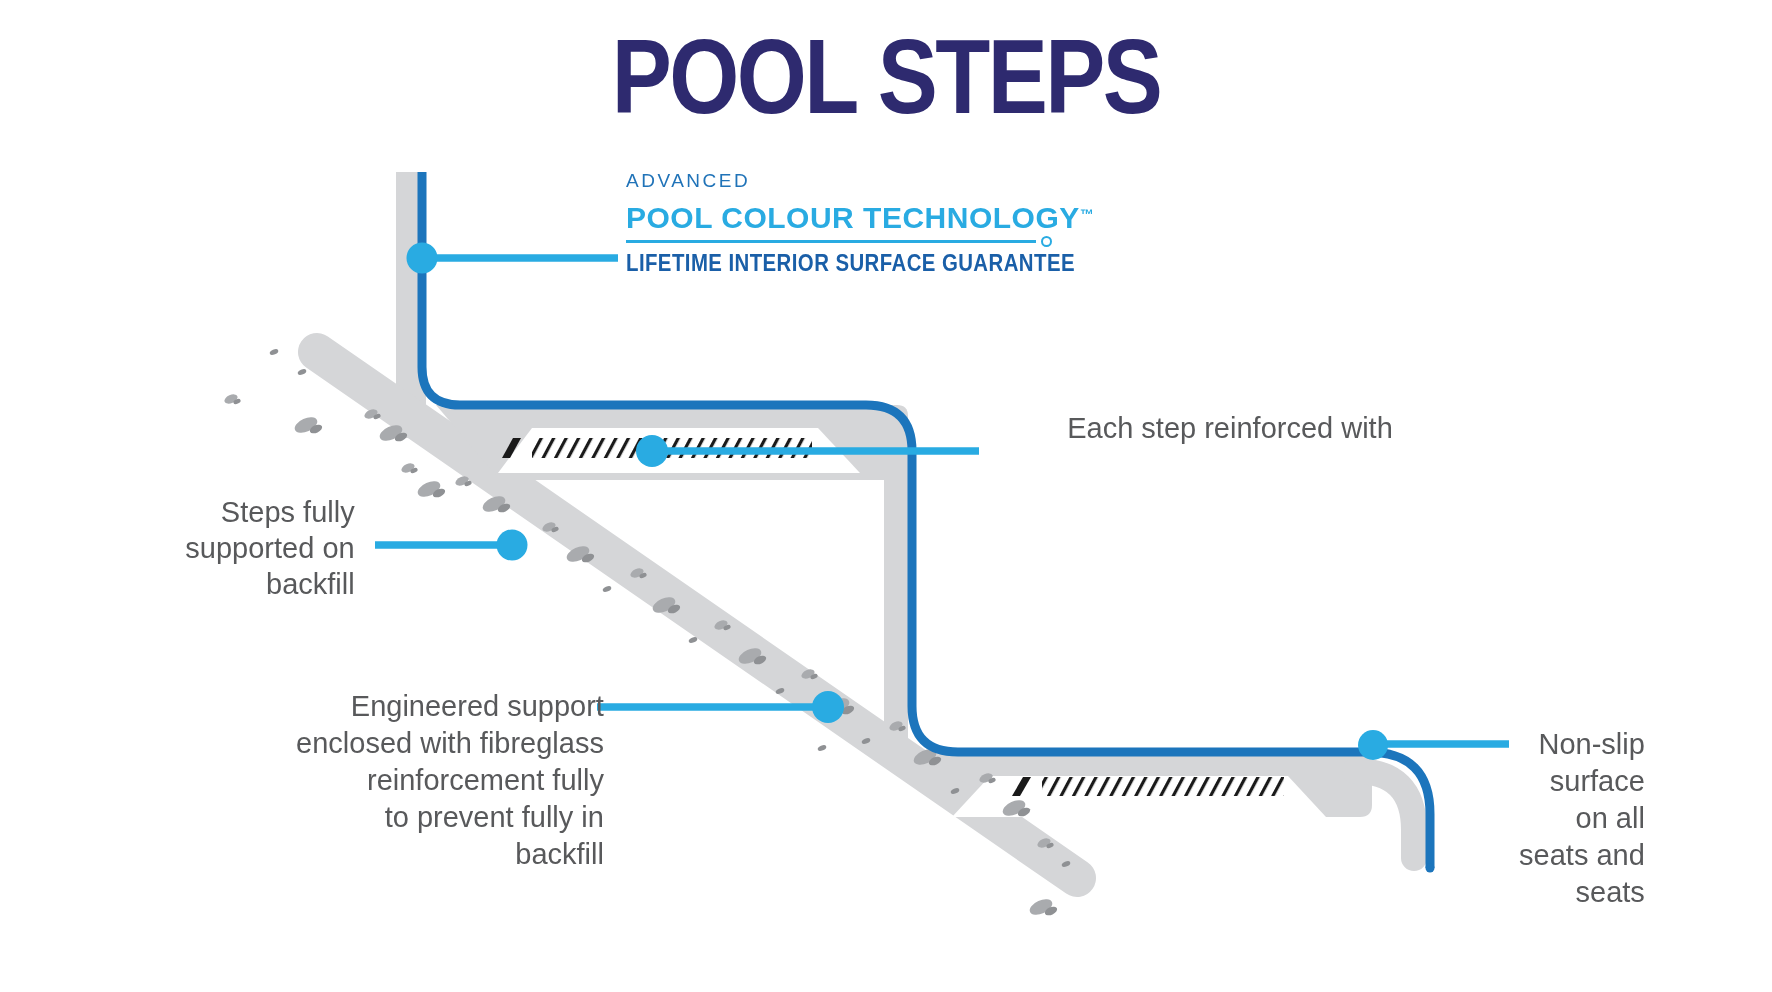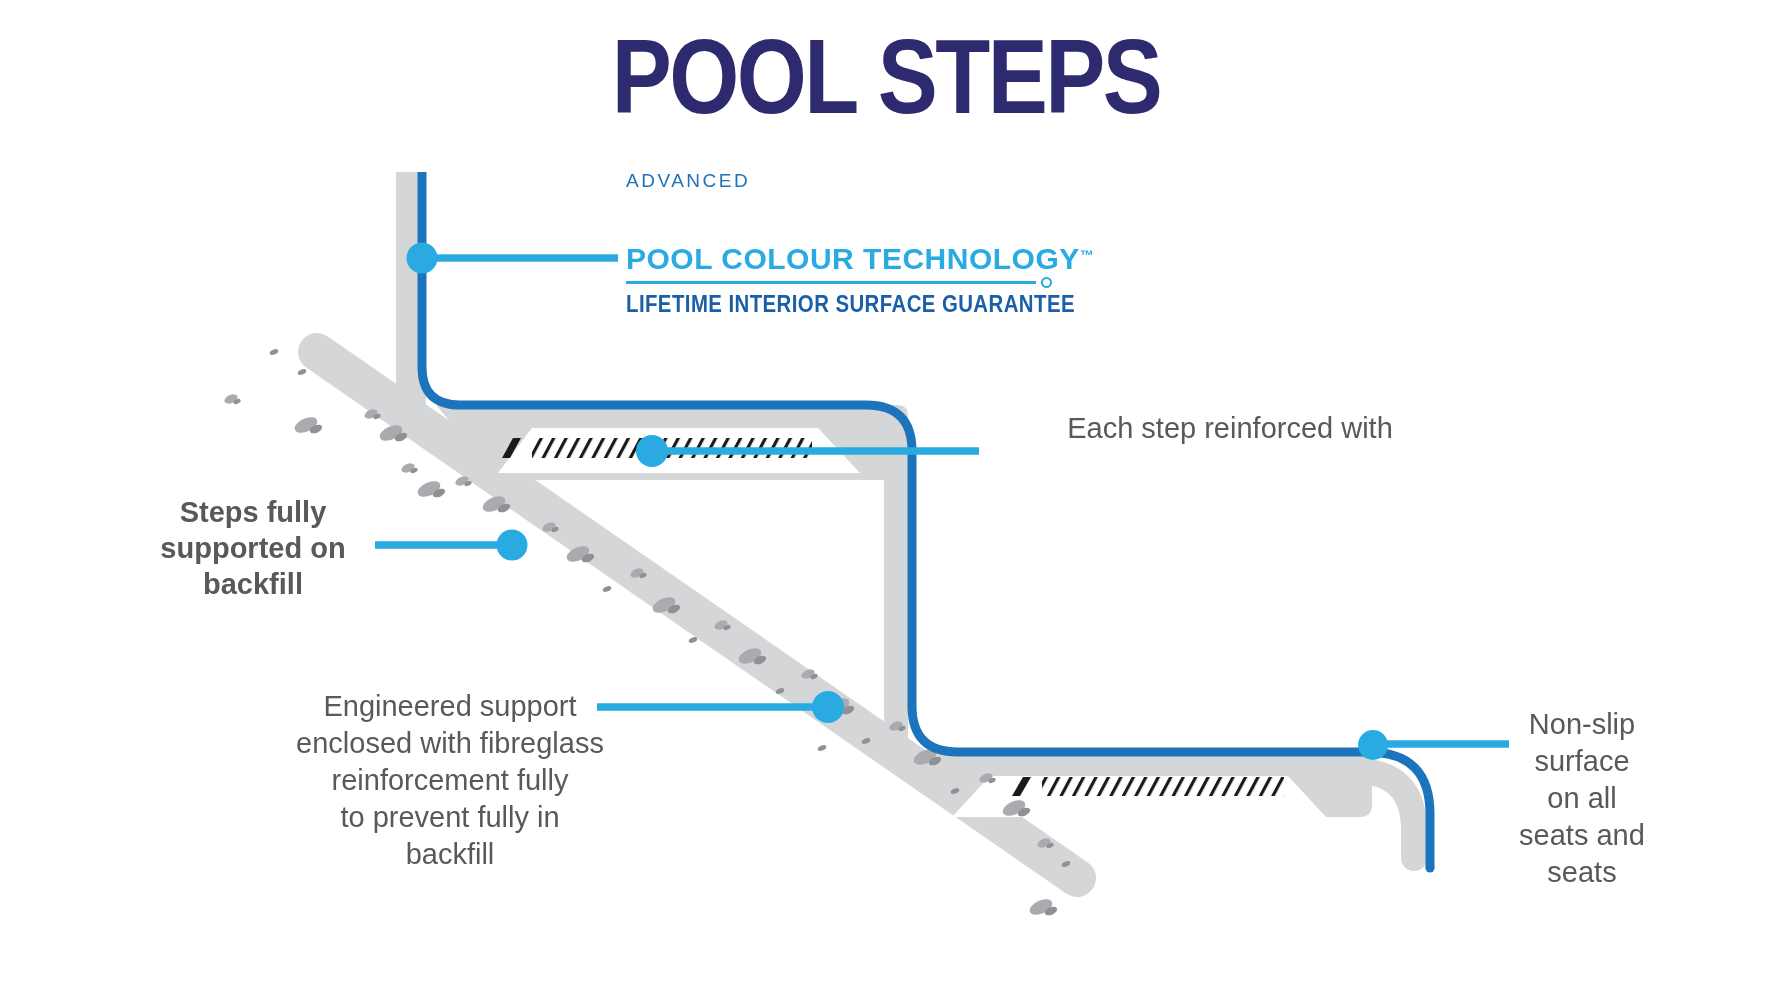--- a/index.html
+++ b/index.html
@@ -30,43 +30,43 @@
   }
 
   
   .brand{position:absolute;left:626px;top:166px;}
   .brand .adv{
     font-size:19px;font-weight:400;letter-spacing:2.5px;line-height:30px;
     color:var(--advanced);
   }
   .brand .pct{
     font-size:30px;font-weight:bold;letter-spacing:0.5px;line-height:36px;
-    color:var(--cyan);white-space:nowrap;margin-top:41px;
+    color:var(--cyan);white-space:nowrap;
   }
   .brand .tm{font-size:14px;vertical-align:9px;letter-spacing:0;}
   .brand .rule{position:relative;margin-top:4px;width:410px;height:3px;background:var(--cyan);}
   .brand .rule .endcap{
     position:absolute;right:-16px;top:-4px;width:7px;height:7px;
     border:2.5px solid var(--cyan);border-radius:50%;background:#fff;
   }
   .brand .lifetime{
     margin-top:6px;font-size:24px;font-weight:bold;letter-spacing:0.5px;line-height:28px;
     color:var(--lifetime);white-space:nowrap;
     transform:scaleX(0.85);transform-origin:left center;
   }
 
   
   .callout{
-    position:absolute;transform:translateX(-50%);text-align:center;
+    position:absolute;transform:translateX(-50%);text-align:right;
     color:var(--label-gray);font-size:29px;line-height:37px;white-space:nowrap;
   }
   .co-each {left:1230px;top:409px;line-height:38px;}
-  .co-steps{left:253px; top:494px;line-height:36px;font-weight:bold;}
+  .co-steps{left:270px; top:494px;line-height:36px;}
   .co-eng  {left:450px; top:688px;}
-  .co-non  {left:1582px;top:706px;}
+  .co-non  {left:1582px;top:726px;}
 </style>
 </head>
 <body>
 
 <div class="stage">
 
   <svg id="diagram" viewBox="0 0 1772 992">
     <defs>
       <pattern id="hatch" patternUnits="userSpaceOnUse" width="11" height="26" patternTransform="rotate(28)">
         <rect width="3.2" height="26" class="hatchStripe"></rect>

